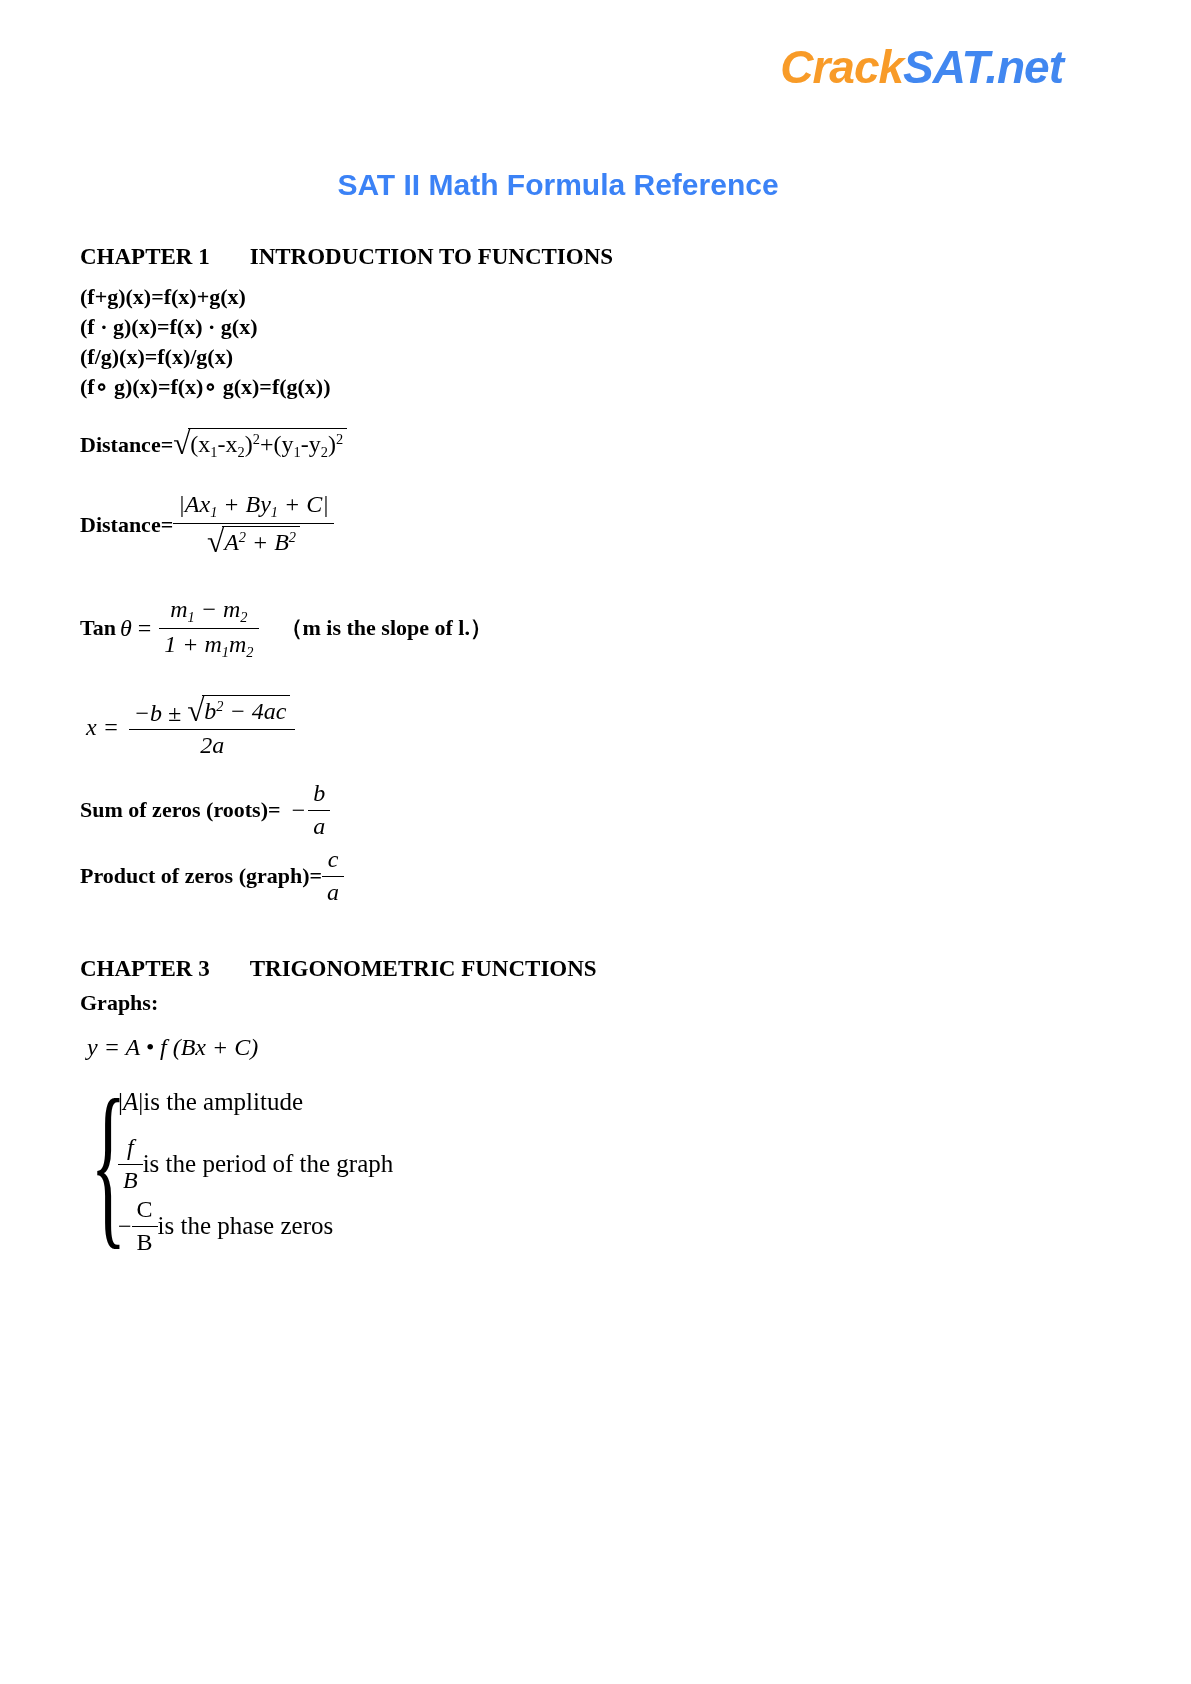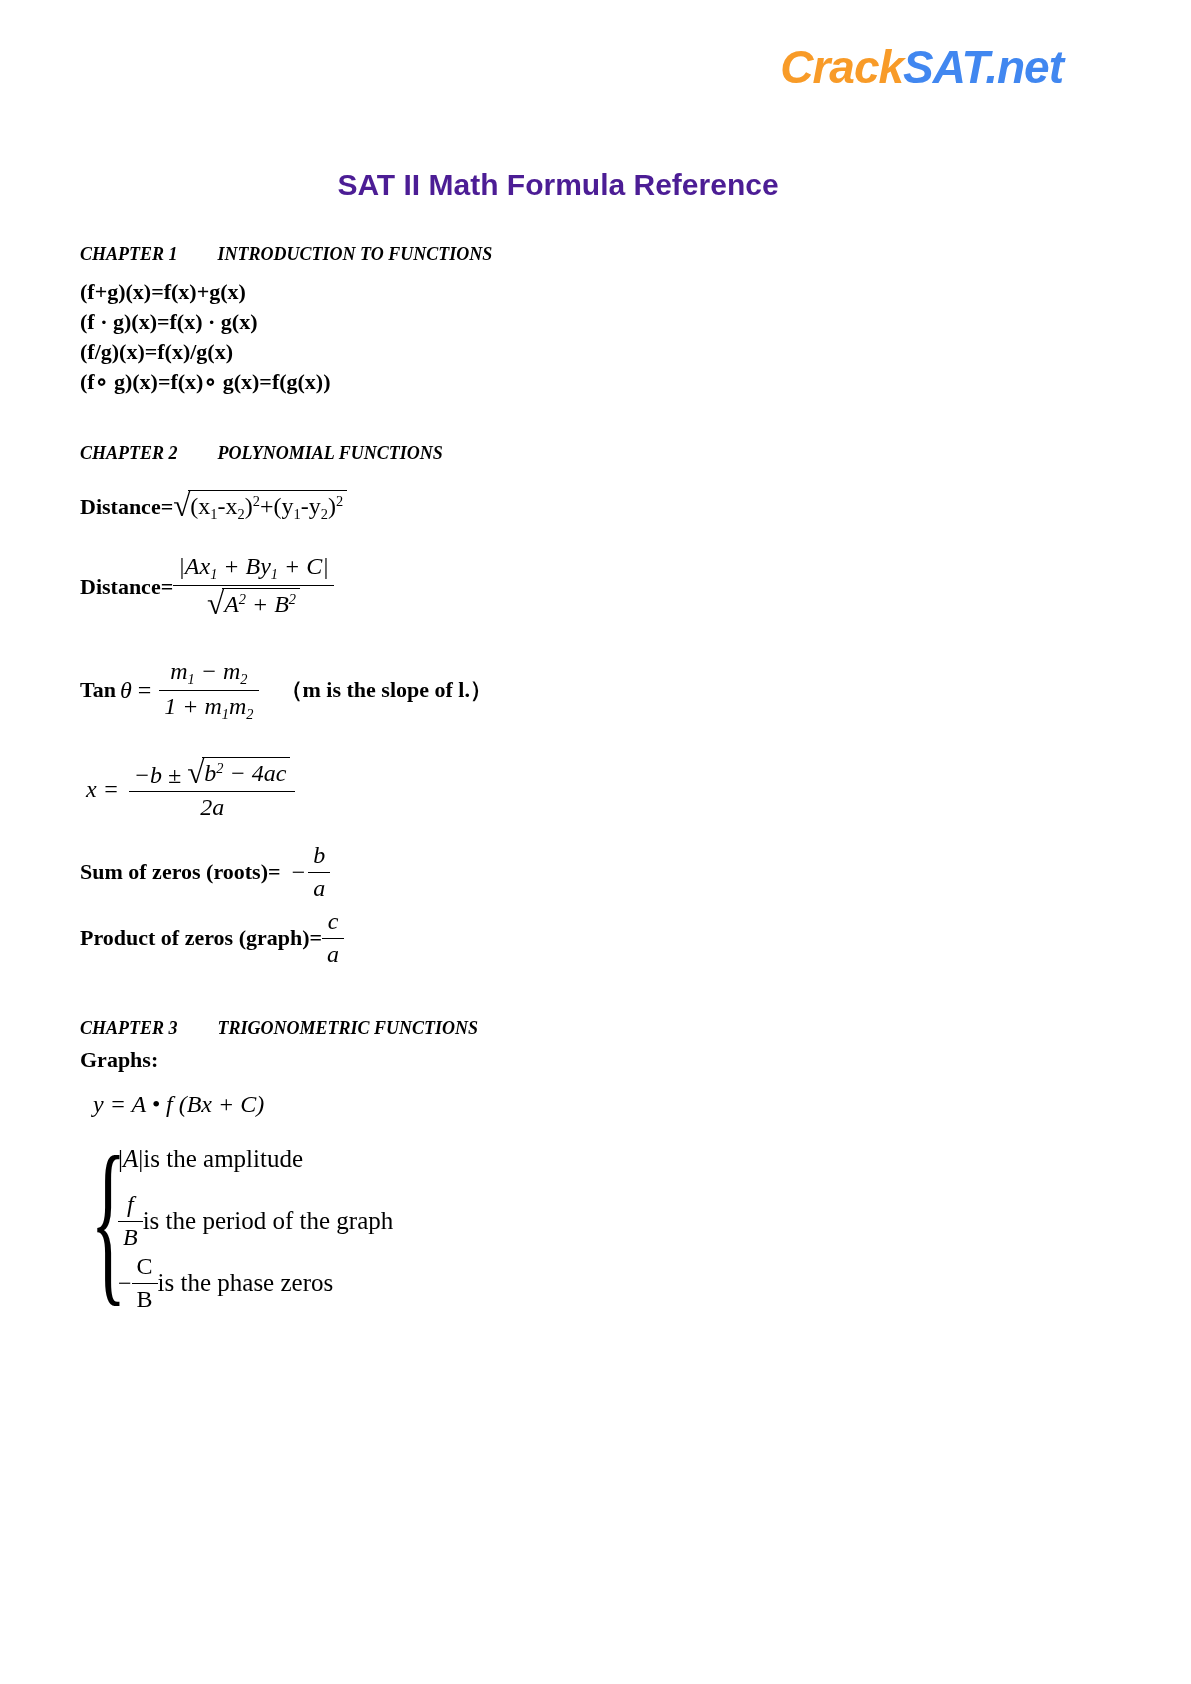--- a/index.html
+++ b/index.html
@@ -17,27 +17,27 @@
     font-weight:bold; font-style:italic; font-size:46px; line-height:50px;
     letter-spacing:-1px;
   }
   .logo-crack { color:#F89B28; }
   .logo-sat   { color:#4187F0; }
 
   
   .title {
     margin:76px 95px 0 0; text-align:center;
     font-family:"Liberation Sans", sans-serif;
-    font-size:30px; font-weight:bold; color:#4c1d95; letter-spacing:0;
+    font-size:30px; font-weight:bold; color:#3b82f6; letter-spacing:0;
   }
 
   .level-row { margin-top:52px; font-size:24px; font-weight:bold; }
   .level-row .ver { margin-left:46px; }
 
-  .chapter-heading { font-size:18px; font-weight:bold; font-style:italic; }
+  .chapter-heading { font-size:23px; font-weight:bold; }
   .ch-num { margin-right:40px; }
   .mt-ch1 { margin-top:42px; }
   .mt-ch2 { margin-top:46px; }
   .mt-ch3 { margin-top:50px; }
 
   .bold-line { font-size:22px; font-weight:bold; line-height:30px; }
   .ch1-lines { margin-top:12px; }
   .subhead { margin-top:6px; }
 
   
@@ -63,21 +63,21 @@
   .mt-tan { margin-top:38px; }
   .mt-quad { margin-top:34px; margin-left:6px; }
   .mt-sum { margin-top:20px;align-items:center; }
   .mt-prod { margin-top:6px; }
   .theta { margin-left:4px; }
   .eq { margin:0 8px 0 6px; }
   .note { margin-left:22px; }
   .lhs { margin-right:10px; }
   .minus-sign { margin:0 2px 0 4px; }
 
-  .mt-graphseq { margin-top:16px; margin-left:13px; }
+  .mt-graphseq { margin-top:16px; margin-left:7px; }
   .brace-group { display:flex; align-items:center; margin-top:10px; margin-left:4px; }
   .brace {
     display:inline-block; width:34px; text-align:center;
     font-size:120px; font-weight:400; line-height:1;
     transform:scale(0.62, 1.52); transform-origin:center center;
   }
   .brace-items { display:flex; flex-direction:column; }
   .brace-row { min-height:62px; display:flex; align-items:center; }
   .plain { font-size:25px; }
   .amp-math { font-size:25px; }
@@ -99,23 +99,20 @@
     <div class="chapter-heading mt-ch1">
       <span class="ch-num">CHAPTER 1</span><span class="ch-name">INTRODUCTION TO FUNCTIONS</span>
     </div>
     <div class="ch1-lines">
       <div class="bold-line">(f+g)(x)=f(x)+g(x)</div>
       <div class="bold-line">(f · g)(x)=f(x) · g(x)</div>
       <div class="bold-line">(f/g)(x)=f(x)/g(x)</div>
       <div class="bold-line">(f∘ g)(x)=f(x)∘ g(x)=f(g(x))</div>
     </div>
 
-    <div class="chapter-heading mt-ch2">
-      <span class="ch-num">CHAPTER 2</span><span class="ch-name">POLYNOMIAL FUNCTIONS</span>
-    </div>
 
     <div class="formula-row mt-d1">
       <span class="blabel">Distance=</span>
       <span class="math">
         <span class="sqrt">
           <span class="sqrt-sign">√</span>
           <span class="radicand"><span>(x</span><span class="msub">1</span><span>-x</span><span class="msub">2</span><span>)</span><span class="msup">2</span><span>+(y</span><span class="msub">1</span><span>-y</span><span class="msub">2</span><span>)</span><span class="msup">2</span></span>
         </span>
       </span>
     </div>

